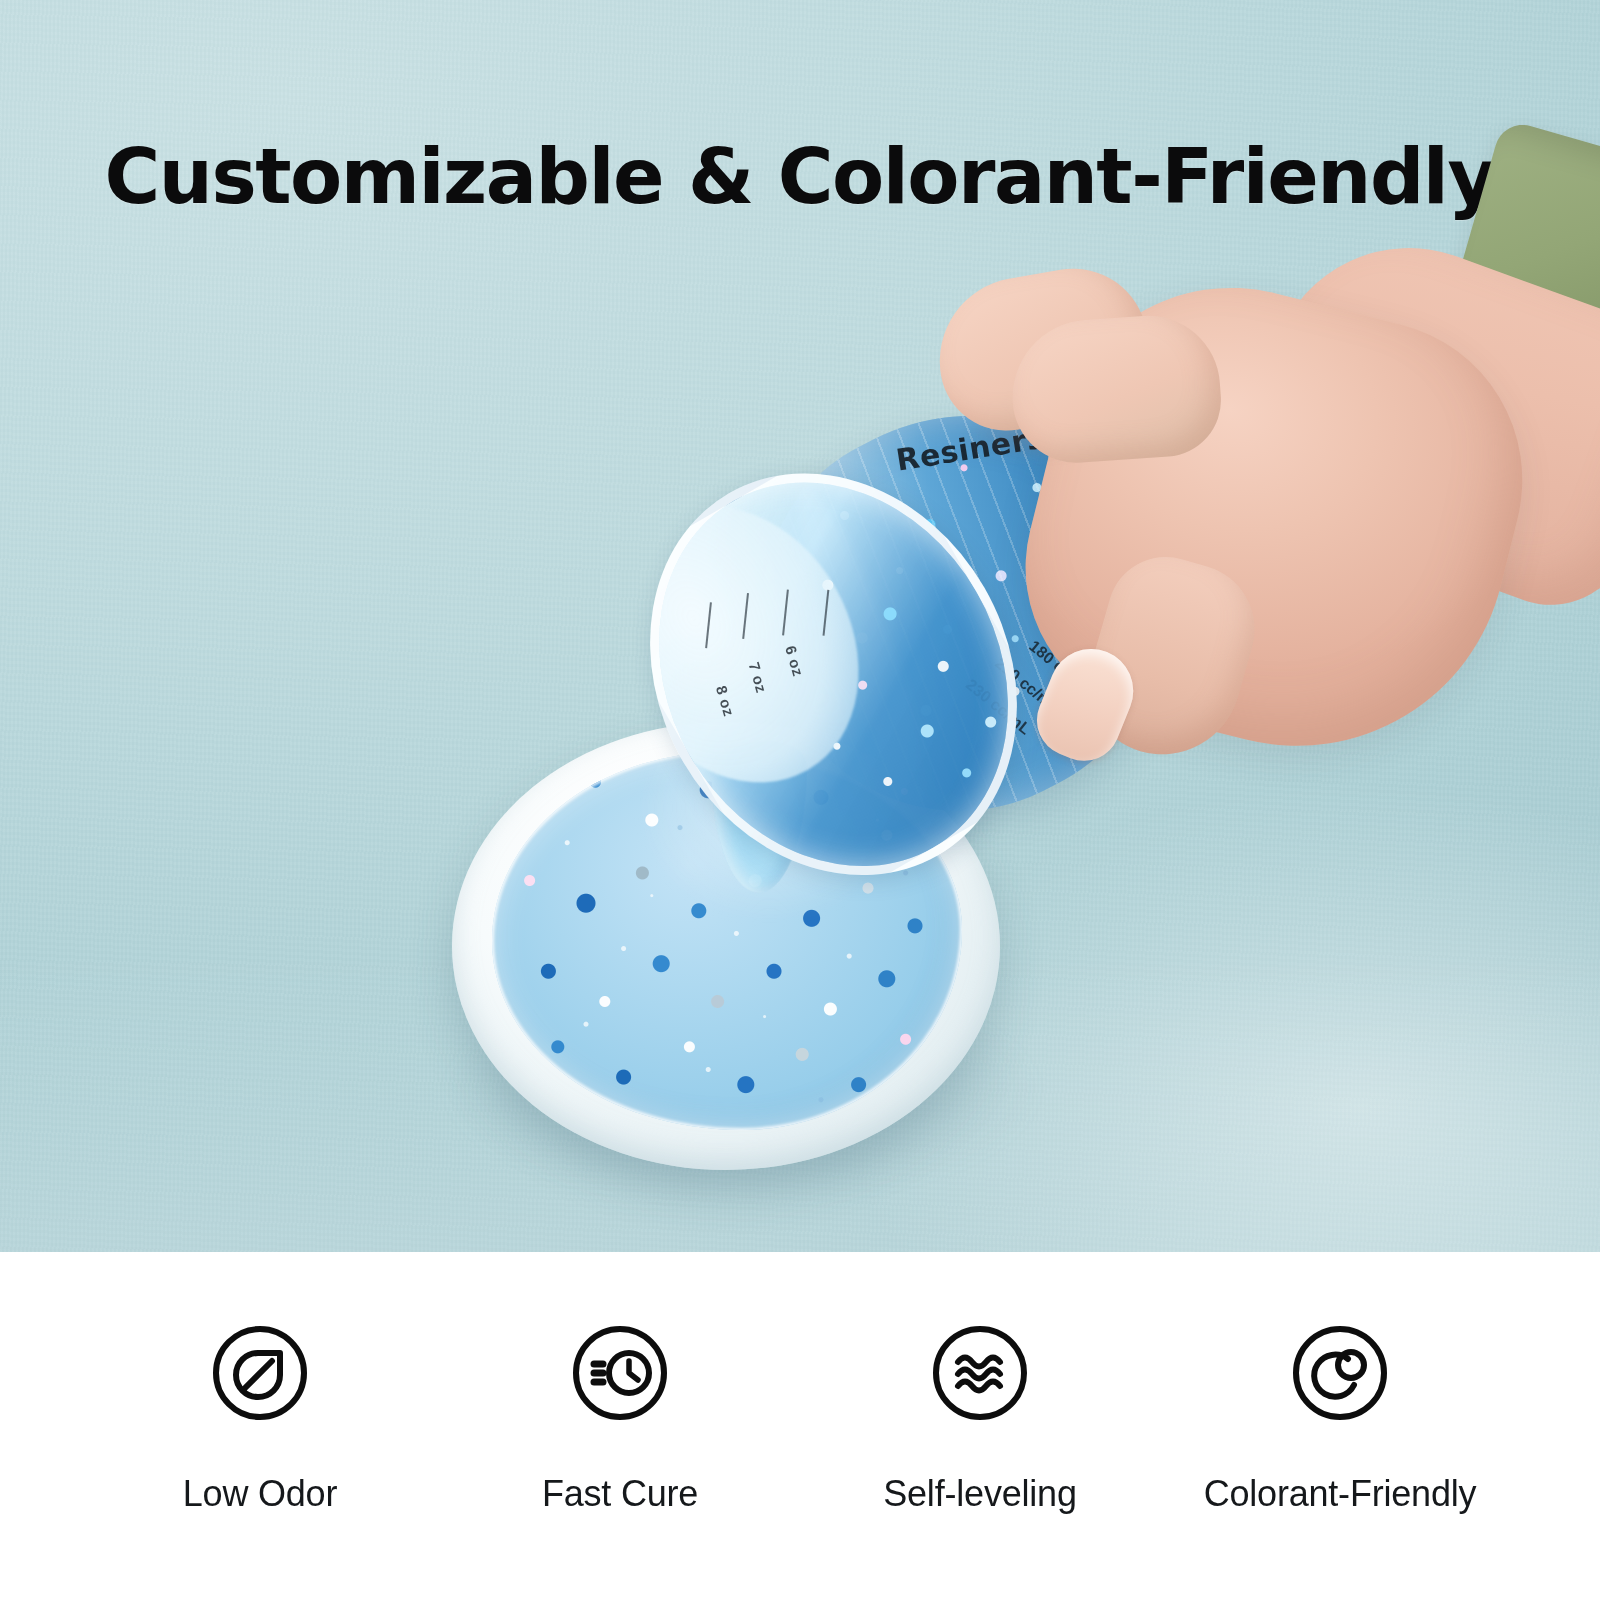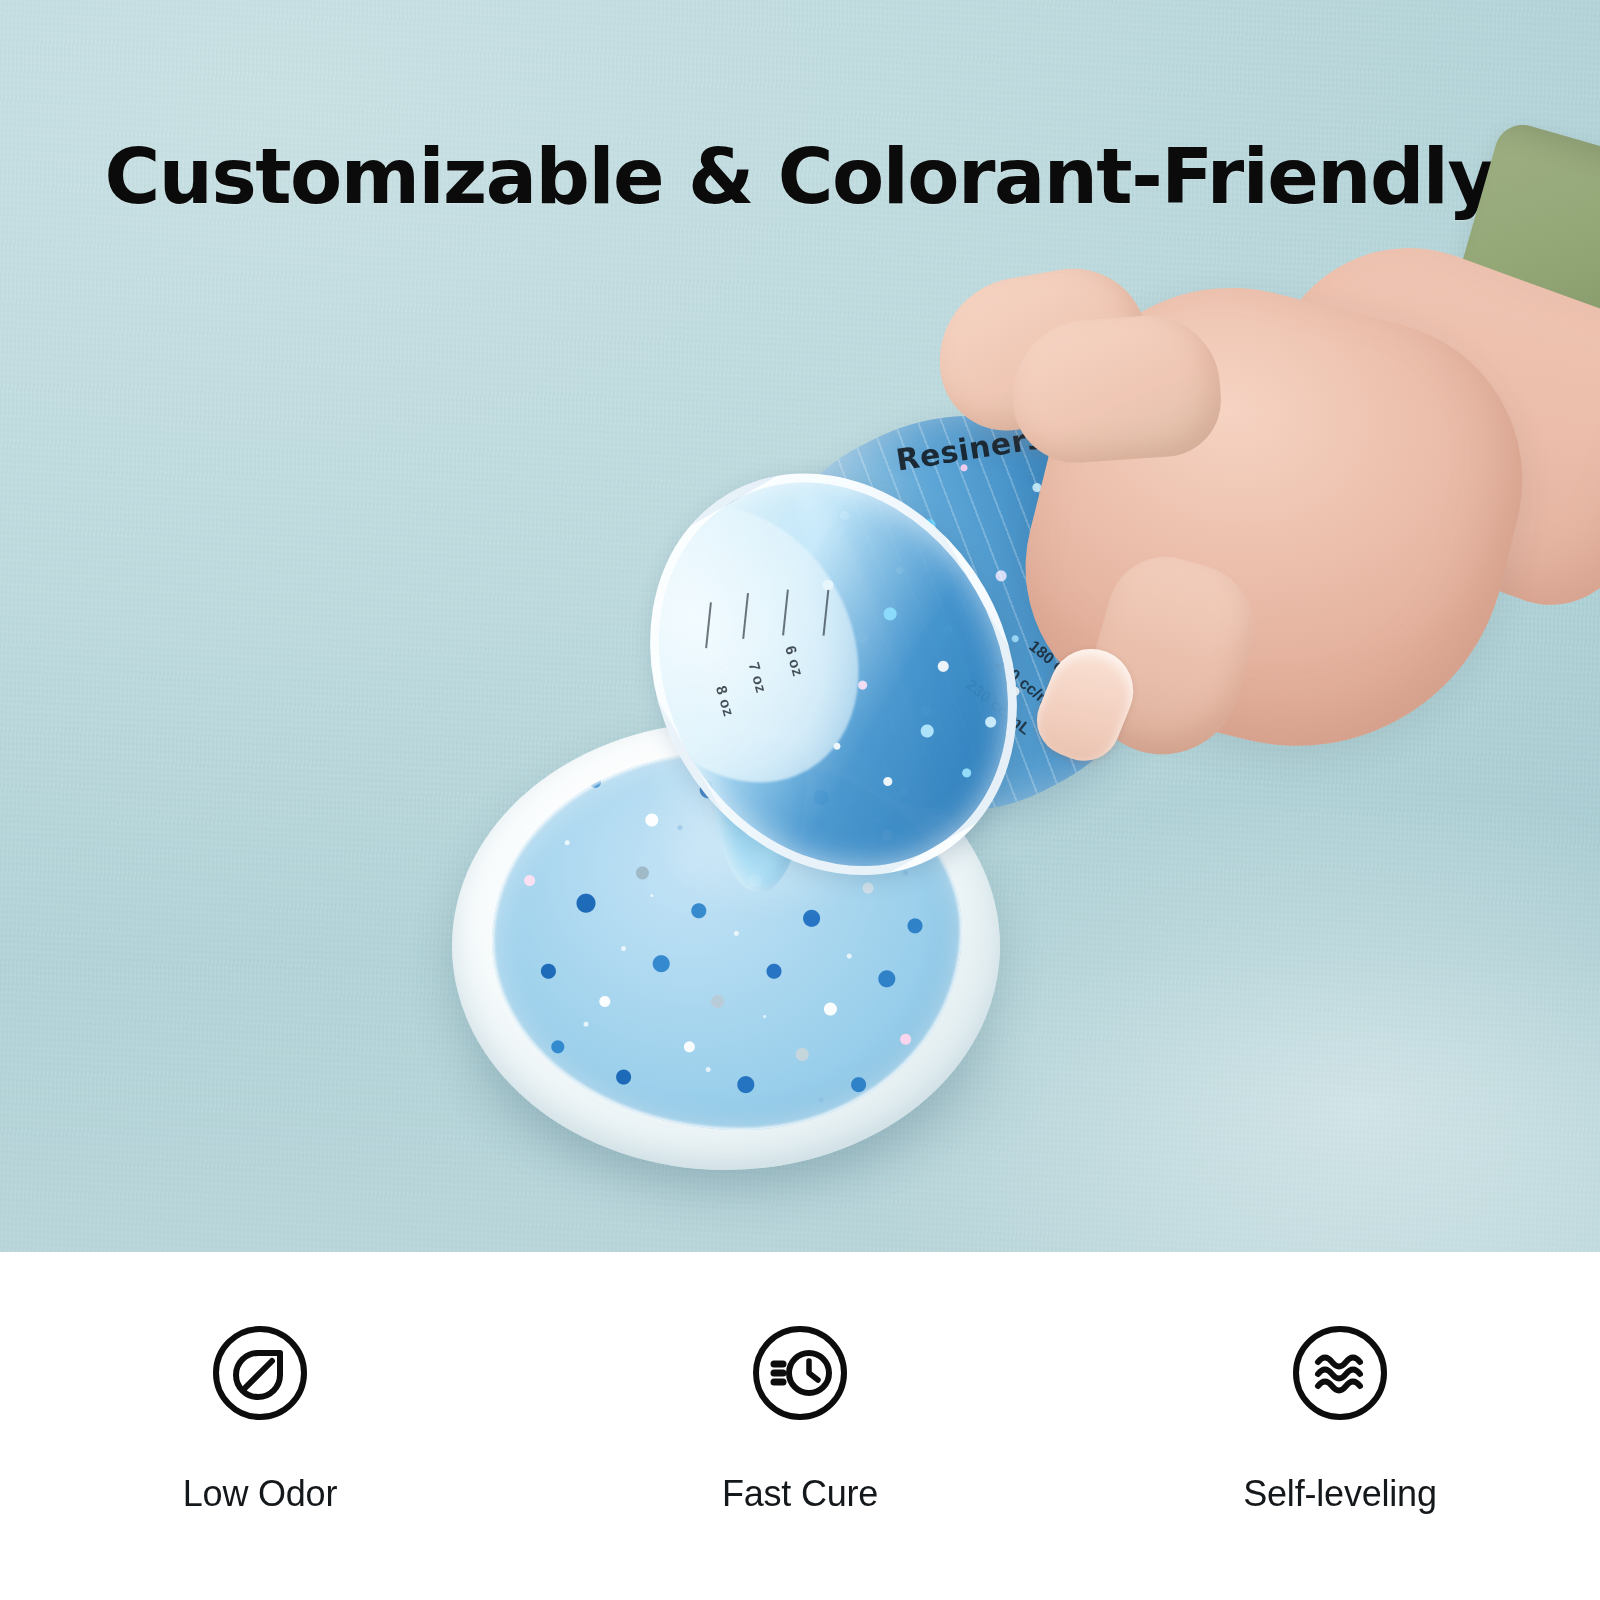--- a/index.html
+++ b/index.html
@@ -425,17 +425,27 @@
           <svg width="100" height="100" viewBox="0 0 100 100" fill="none" stroke="#0d0d0d" stroke-width="6" stroke-linecap="round" stroke-linejoin="round">
             <circle cx="50" cy="50" r="44"></circle>
             <path d="M28 39 q7 -9 14 0 t14 0 t14 0"></path>
             <path d="M28 51 q7 -9 14 0 t14 0 t14 0"></path>
             <path d="M28 63 q7 -9 14 0 t14 0 t14 0"></path>
           </svg>
         </div>
         <div class="lbl">Self-leveling</div>
       </div>
 
+      <div class="feat">
+        <div class="ic">
+          <svg width="100" height="100" viewBox="0 0 100 100" fill="none" stroke="#0d0d0d" stroke-width="6" stroke-linecap="round" stroke-linejoin="round">
+            <circle cx="50" cy="50" r="44"></circle>
+            <path d="M58 36 A21 21 0 1 0 64 62"></path>
+            <circle cx="61" cy="42" r="13"></circle>
+          </svg>
+        </div>
+        <div class="lbl">Colorant-Friendly</div>
+      </div>
 
     </div>
   </div>
 
 </div>
 
 </body></html>

